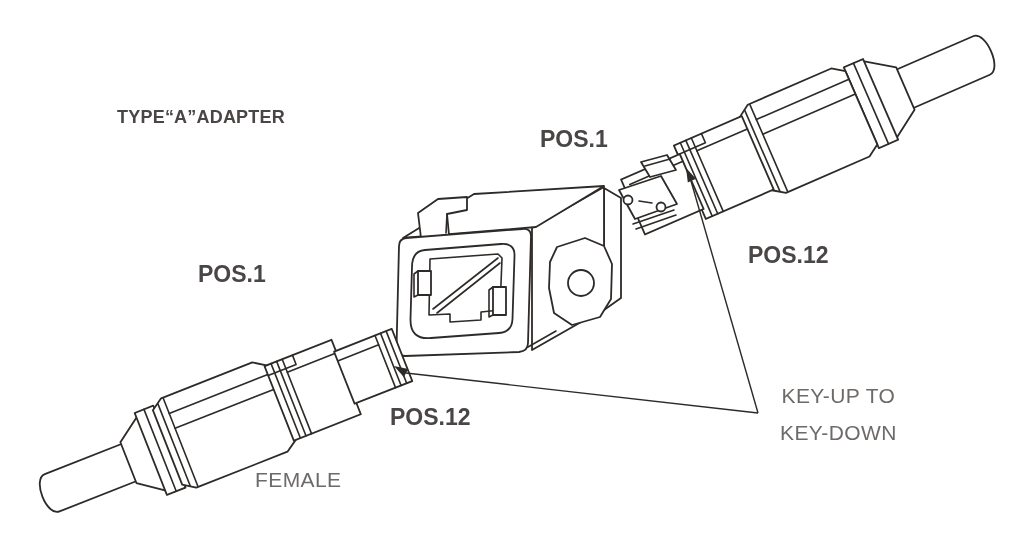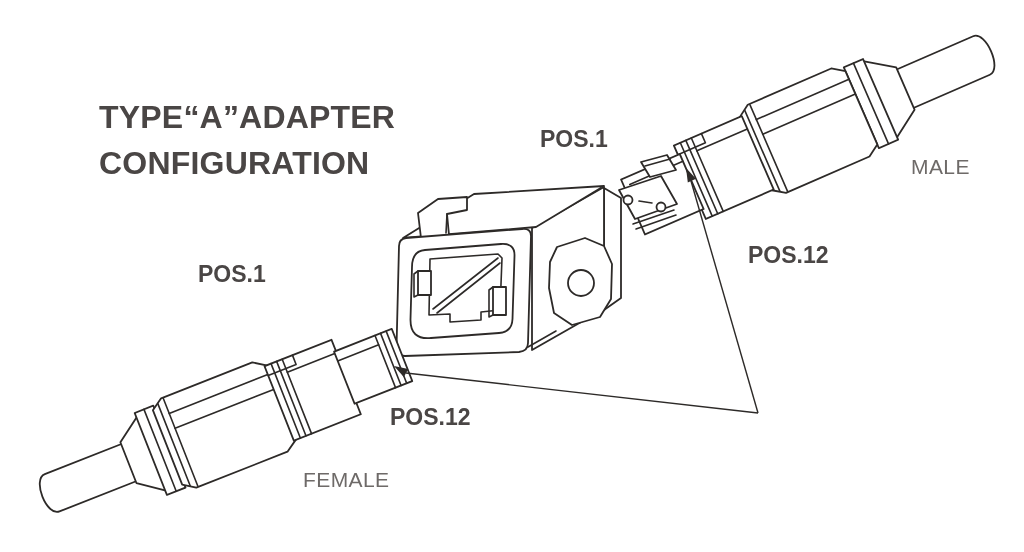--- a/index.html
+++ b/index.html
@@ -16,39 +16,39 @@
 
   
   .fig   { fill: #ffffff; stroke: #2d2a28; stroke-width: 1.8; stroke-linejoin: round; stroke-linecap: round; }
   .fline { fill: none;    stroke: #2d2a28; stroke-width: 1.6; stroke-linejoin: round; stroke-linecap: round; }
   .leader{ fill: none;    stroke: #2d2a28; stroke-width: 1.4; }
   .arrow { fill: #2d2a28; stroke: none; }
 
   
   .lbl { position: absolute; white-space: nowrap; text-align: center; }
   .title {
-    left: 99px; top: 94px; width: 236px;
+    left: 83px; top: 94px; width: 236px;
     text-align: center;
-    font-size: 32px; font-weight: bold;
+    font-size: 18px; font-weight: bold;
     line-height: 46px; color: #4a4645;
     letter-spacing: 0.2px;
   }
   .pos {
     font-size: 23px; font-weight: bold;
     line-height: 26px; color: #4a4645;
   }
   .pos1-female  { left: 198px; top: 261px; }
   .pos12-female { left: 390px; top: 404px; }
   .pos1-male    { left: 540px; top: 126px; }
   .pos12-male   { left: 748px; top: 242px; }
   .gray {
     font-size: 21px; font-weight: normal;
     color: #6e6a68; letter-spacing: 0.4px;
   }
-  .female-type { left: 255px; top: 462px; line-height: 35px; margin-left: 48px; }
+  .female-type { left: 255px; top: 462px; line-height: 35px; }
   .male-type   { left: 911px; top: 148px; line-height: 37px; }
   .key-note    { left: 780px; top: 377px; line-height: 37px; }
 </style>
 </head>
 <body>
 
 <div class="stage">
 
   <svg width="1024" height="552" viewBox="0 0 1024 552" aria-hidden="true">
 
@@ -117,31 +117,33 @@
     <g>
       <path class="leader" d="M 758 413 L 691 181"></path>
       <polygon class="arrow" points="686,168 696,178.8 687.8,182.6"></polygon>
       <path class="leader" d="M 758 413 L 406 373"></path>
       <polygon class="arrow" points="394,366 408.3,369.1 403.8,376.9"></polygon>
     </g>
   </svg>
 
   <div class="lbl title">
     <div>TYPE“A”ADAPTER</div>
-    <div>CONFIGURATION</div>
   </div>
 
   <div class="lbl pos pos1-female">POS.1</div>
   <div class="lbl pos pos12-female">POS.12</div>
 
   <div class="lbl pos pos1-male">POS.1</div>
   <div class="lbl pos pos12-male">POS.12</div>
 
   <div class="lbl gray female-type">
     <div>FEMALE</div>
   </div>
 
   <div class="lbl gray male-type">
-    <div>MALE</div>
   </div>
 
+  <div class="lbl gray key-note">
+    <div>KEY-UP TO</div>
+    <div>KEY-DOWN</div>
+  </div>
 
 </div>
 
 </body></html>

